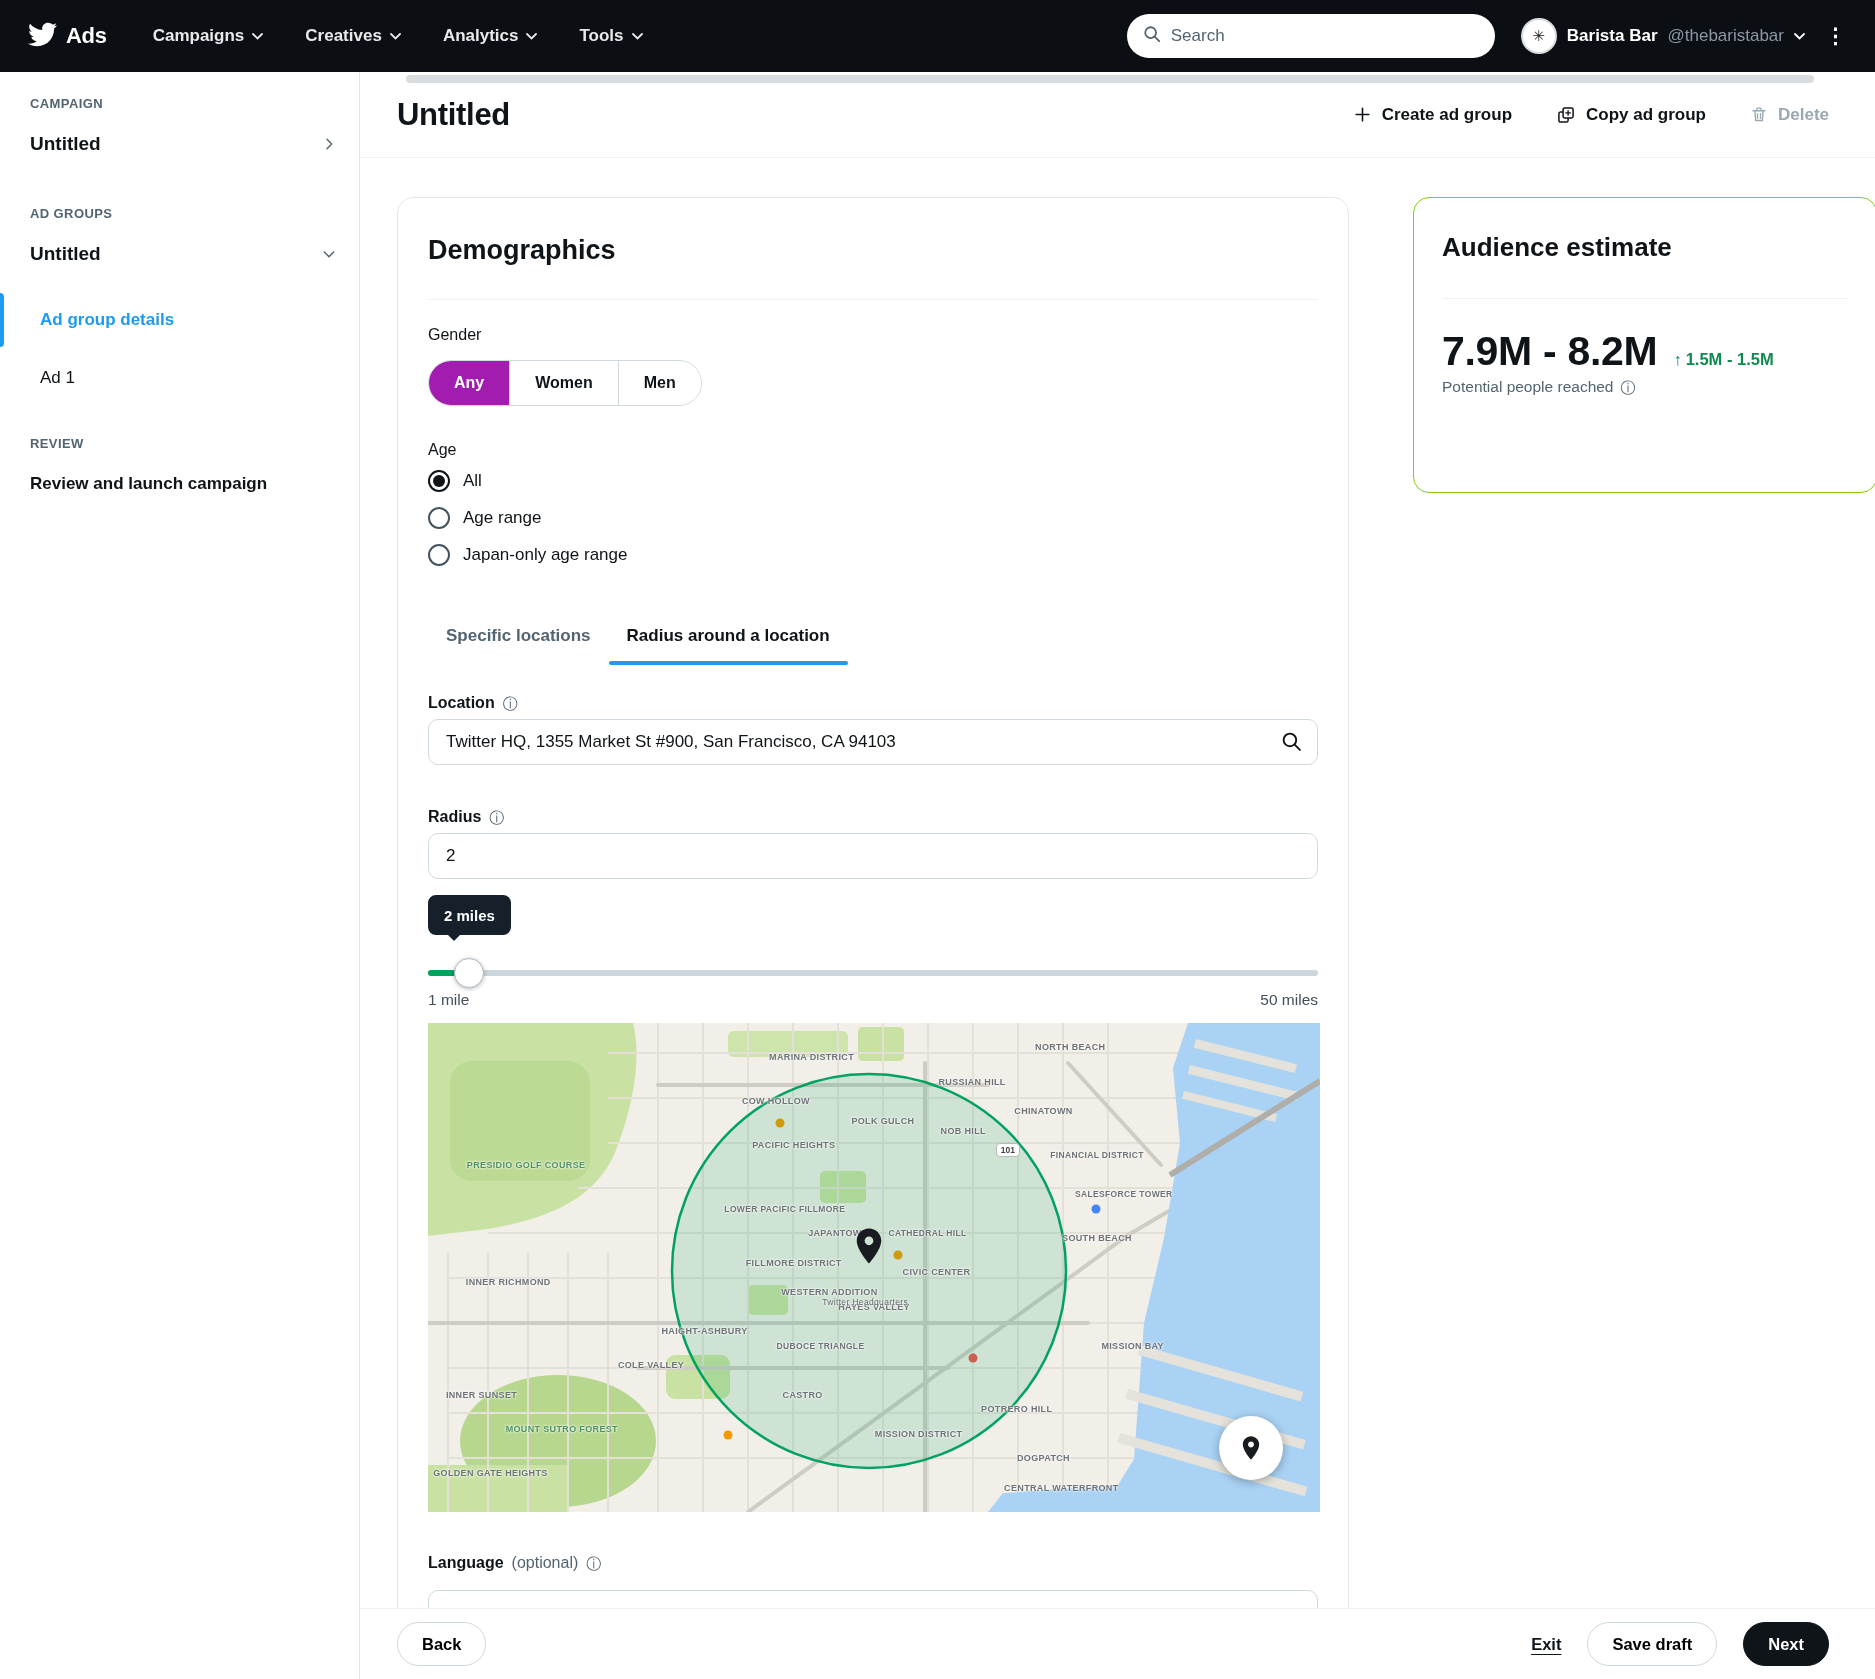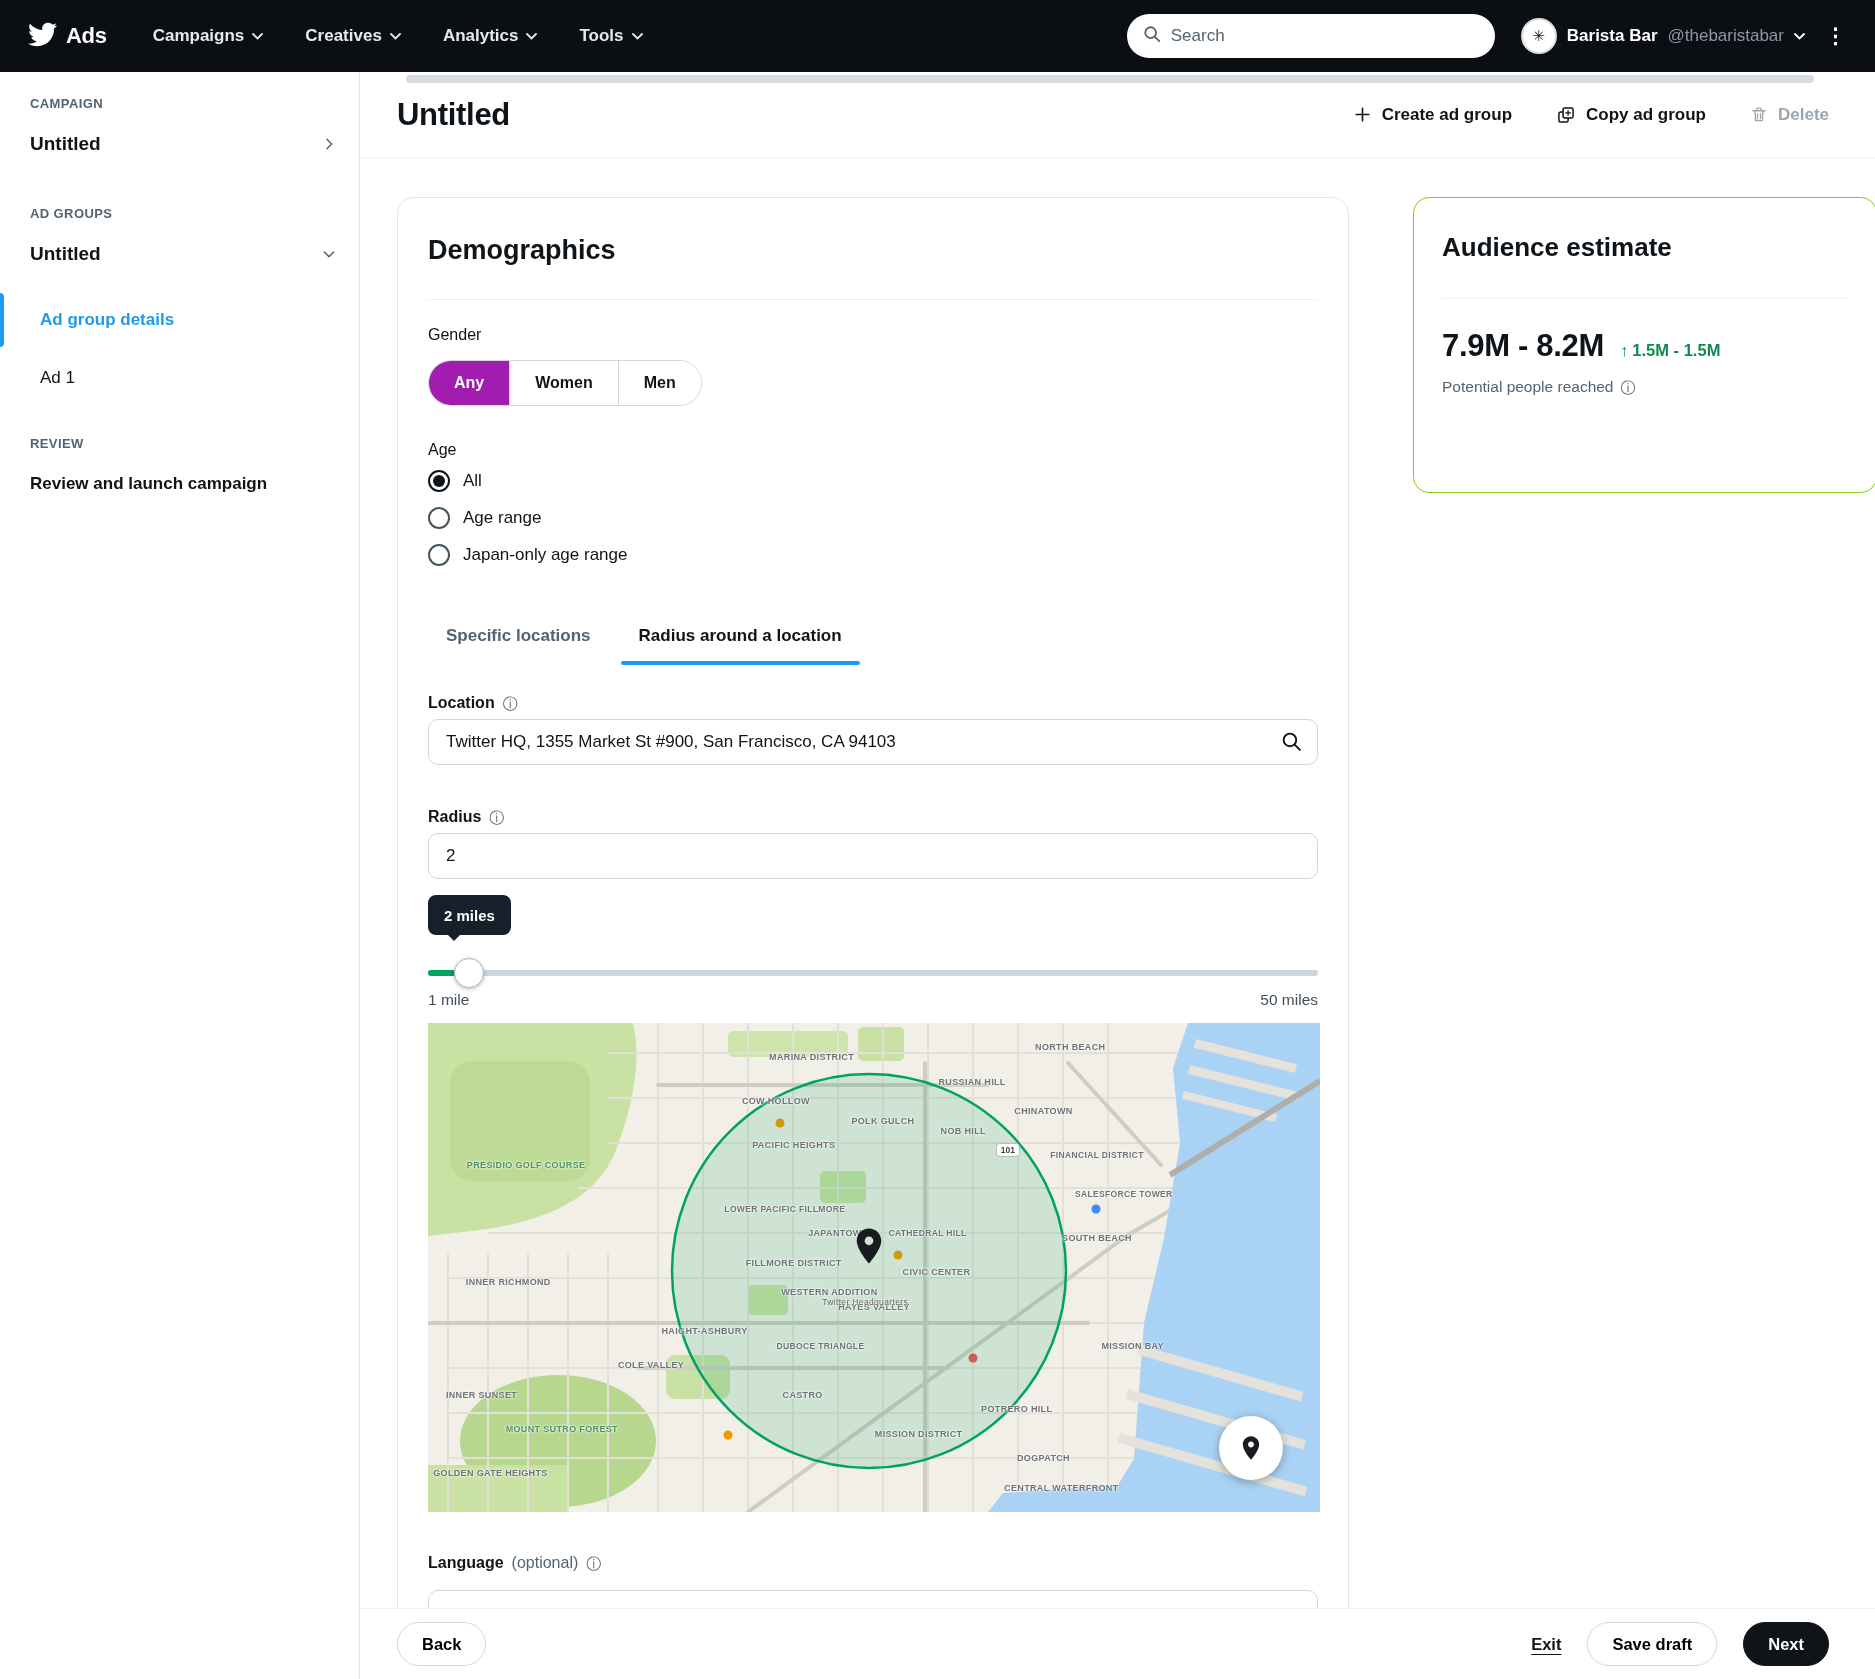--- a/index.html
+++ b/index.html
@@ -71,21 +71,21 @@
   .seg:first-child { border-left:none; }
   .seg.sel { background:#a21caf; color:#fff; }
 
   .radio-row { position:absolute; left:30px; display:flex; align-items:center; gap:13px;
                font-size:17px; cursor:pointer; }
   .radio { width:22px; height:22px; border-radius:50%; border:2px solid #44545f; position:relative;
            flex:0 0 auto; }
   .radio.sel { border:2.5px solid #0f1419; }
   .radio.sel::after { content:''; position:absolute; inset:3px; background:#0f1419; border-radius:50%; }
 
-  .tabs { position:absolute; top:414px; left:30px; display:flex; gap:12px; }
+  .tabs { position:absolute; top:414px; left:30px; display:flex; }
   .tab { padding:14px 18px 19px; font-size:17px; font-weight:700; color:#536471; position:relative;
          cursor:pointer; white-space:nowrap; }
   .tab.active { color:#0f1419; }
   .tab.active::after { content:''; position:absolute; left:0; right:0; bottom:0; height:4px;
                        background:#1d9bf0; border-radius:2px; }
 
   .text-input { position:absolute; left:30px; right:30px; height:46px; border:1px solid #cfd9de;
                 border-radius:10px; font-size:17px; color:#0f1419; padding:0 48px 0 17px; outline:none;
                 font-family:"Liberation Sans", sans-serif; background:#fff; width:calc(100% - 60px); }
   .input-search-icon { position:absolute; right:46px; cursor:pointer; }
@@ -124,21 +124,21 @@
                 width:64px; height:64px; border-radius:50%; background:#fff;
                 box-shadow:0 2px 10px rgba(0,0,0,.3); display:flex; align-items:center;
                 justify-content:center; cursor:pointer; }
 
   
   .aud-card { position:absolute; left:1021px; top:38px; width:464px; height:296px;
               border:1px solid #84cc16; border-radius:16px; background:#fff;margin-left:32px; }
   .aud-title { position:absolute; top:34px; left:28px; font-size:26px; font-weight:700; }
   .aud-divider { position:absolute; top:100px; left:28px; right:28px; height:1px; background:#eff3f4; }
   .aud-row { position:absolute; top:130px; left:28px; display:flex; align-items:baseline; gap:16px; }
-  .aud-range { font-size:31px; font-weight:700; letter-spacing:-0.3px; }
+  .aud-range { font-size:41px; font-weight:700; letter-spacing:-0.3px; }
   .aud-delta { display:flex; align-items:baseline; gap:4px; color:#0e8a4e; font-size:16.5px; font-weight:700; }
   .aud-caption { position:absolute; top:180px; left:28px; font-size:15.5px; color:#536471;
                  display:flex; align-items:center; gap:7px; }
   .aud-desc { position:absolute; top:208px; left:28px; right:22px; font-size:15.5px; line-height:1.38;
               color:#0f1419; }
 
   
   .footer { position:absolute; bottom:0; left:0; right:0; height:71px; background:#fff;
             border-top:1px solid #eff3f4; display:flex; align-items:center;
             padding:0 46px 0 37px; z-index:5; }

